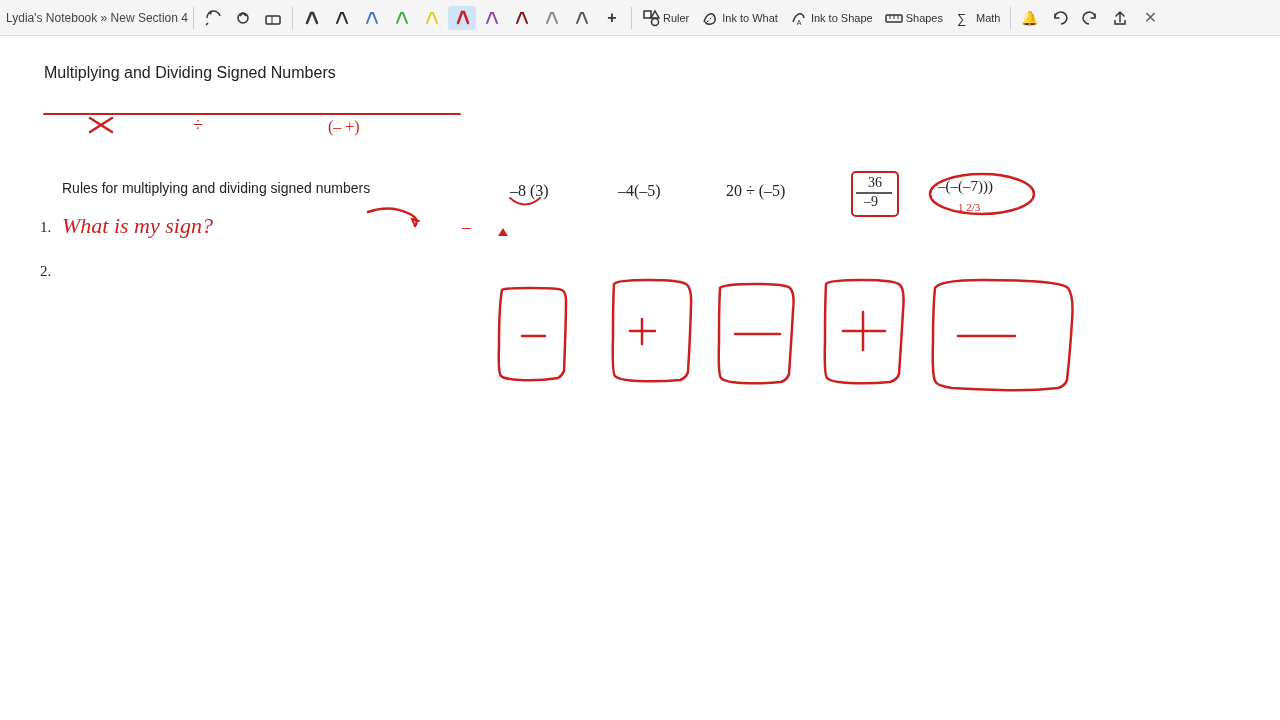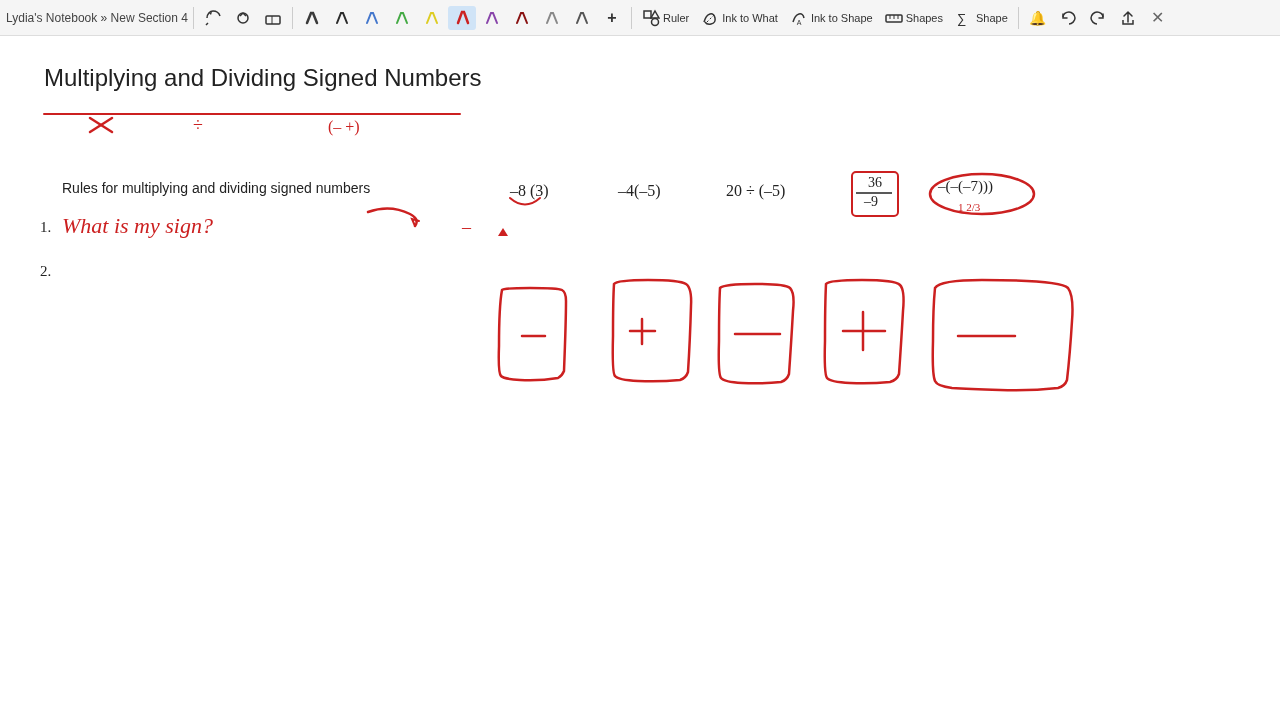--- a/index.html
+++ b/index.html
@@ -60,21 +60,21 @@
       width: 1280px;
       height: 684px;
       background: #fff;
       overflow: hidden;
     }
 
     .page-title {
       position: absolute;
       top: 28px;
       left: 44px;
-      font-size: 24px;
+      font-size: 16px;
       font-weight: 400;
       color: #222;
       font-family: 'Segoe UI', Arial, sans-serif;
     }
 
     svg.annotations {
       position: absolute;
       top: 0;
       left: 0;
       width: 100%;
@@ -238,21 +238,21 @@
     </span>
     <span>Shapes</span>
   </button>
 
   <button class="tb-btn">
     <span class="tb-icon">
       <svg width="18" height="18" viewBox="0 0 18 18">
           <text x="2" y="14" font-size="13" fill="#333">∑</text>
         </svg>
     </span>
-    <span>Shape</span>
+    <span>Math</span>
   </button>
 
   <div class="tb-sep"></div>
 
   <button class="tb-btn">
     <span class="tb-icon">🔔</span>
   </button>
   <button class="tb-btn">
     <span class="tb-icon">
       <svg width="18" height="18" viewBox="0 0 18 18">

